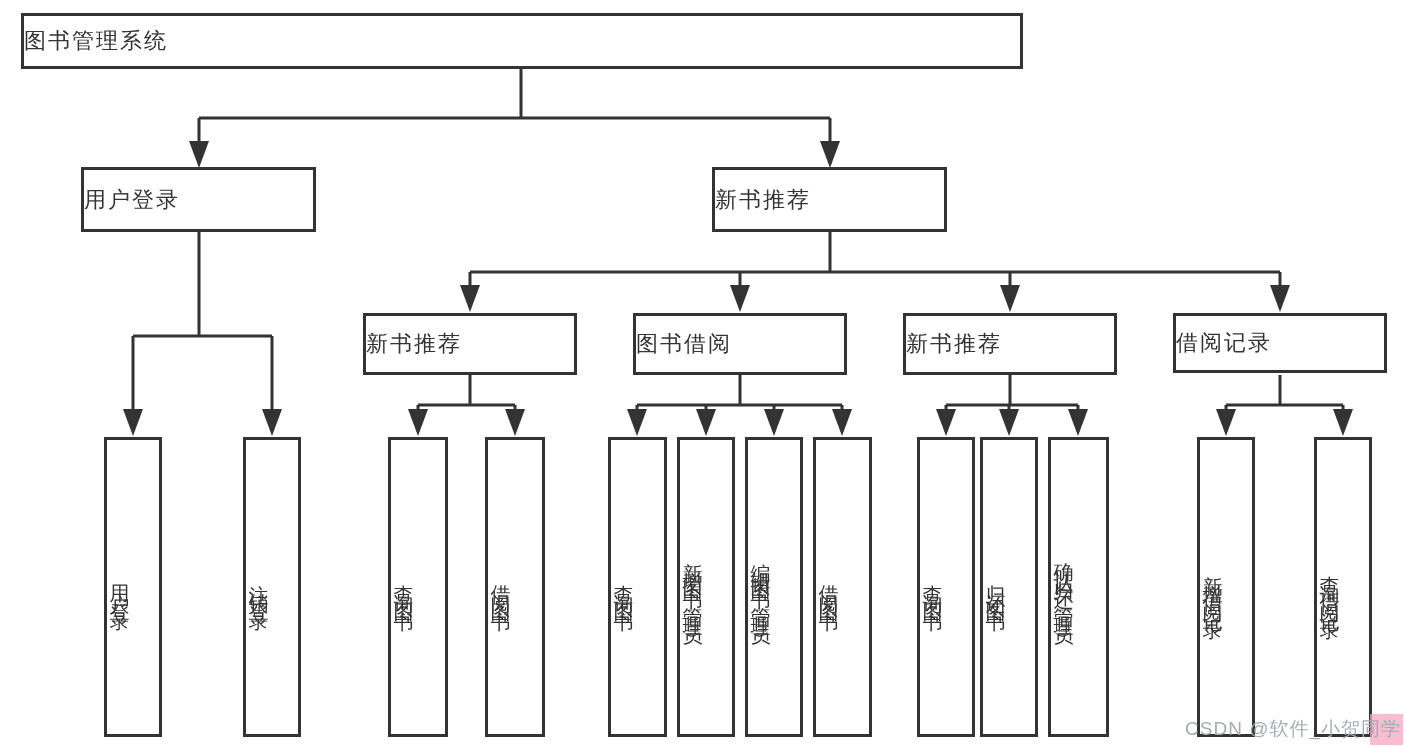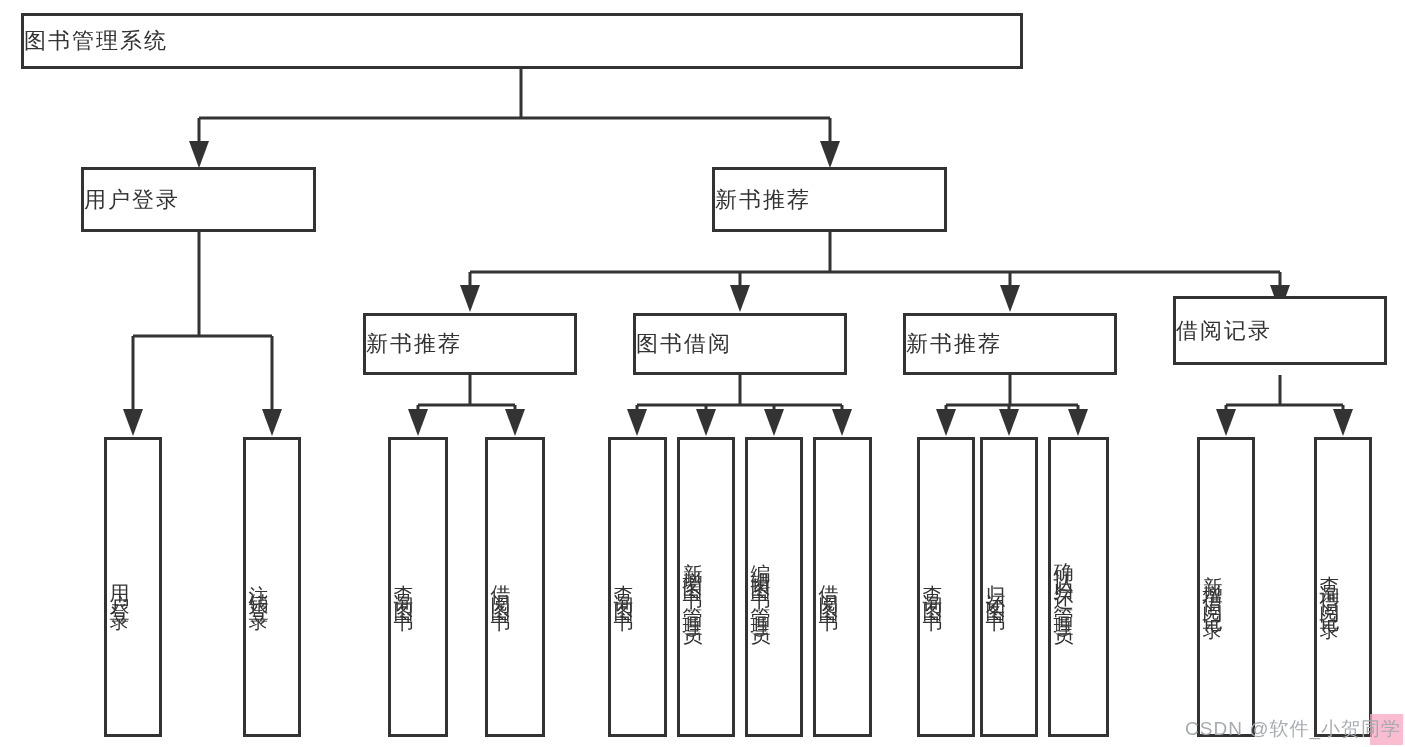--- a/index.html
+++ b/index.html
@@ -105,21 +105,21 @@
 
   <div class="box h" style="left:363px;top:313px;width:214px;height:62px">
     <span class="label">新书推荐</span>
   </div>
   <div class="box h" style="left:633px;top:313px;width:214px;height:62px">
     <span class="label">图书借阅</span>
   </div>
   <div class="box h" style="left:903px;top:313px;width:214px;height:62px">
     <span class="label">新书推荐</span>
   </div>
-  <div class="box h" style="left:1173px;top:296px;width:214px;height:69px">
+  <div class="box h" style="left:1173px;top:313px;width:214px;height:60px">
     <span class="label">借阅记录</span>
   </div>
 
   <div class="box v" style="left:104px;top:437px;width:58px;height:300px">
     <span class="label">用户登录</span>
   </div>
   <div class="box v" style="left:243px;top:437px;width:58px;height:300px">
     <span class="label">注销登录</span>
   </div>
 

